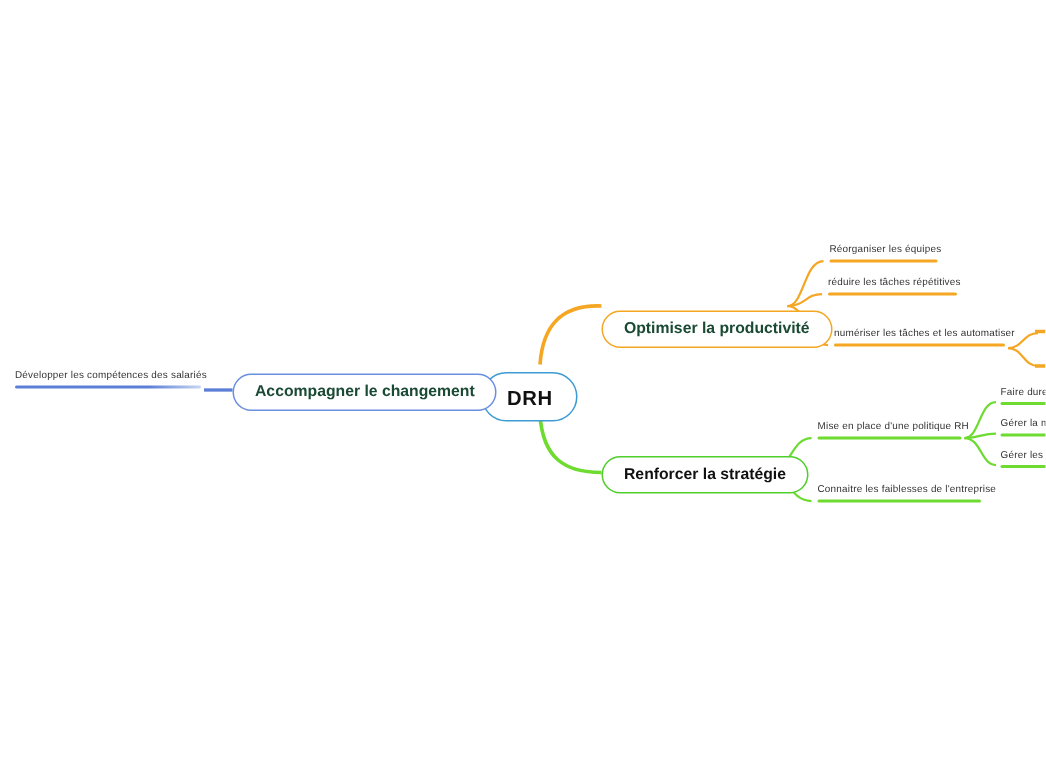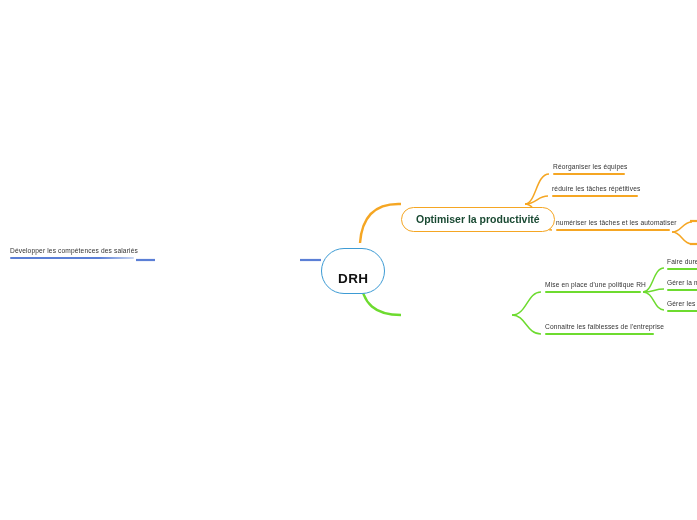--- a/index.html
+++ b/index.html
@@ -37,21 +37,21 @@
 
   
   .node-root {
     border: 1.6px solid #3d9bd4;
     border-radius: 40px;
     background: #ffffff;
     color: #111111;
     font-weight: bold;
     font-size: 13.5px;
     letter-spacing: 0.4px;
-    padding: 22px 16px 7px 16px;
+    padding: 9px 16px 7px 16px;
     text-align: left;
   }
 
   
   .node-branch {
     border-radius: 40px;
     background: #ffffff;
     font-weight: bold;
     font-size: 10.5px;
     padding: 5px 14px 6px 14px;
@@ -123,20 +123,23 @@
     <path d="M 672 232 C 682 232, 682 222, 692 222" fill="none" stroke="#f5a623" stroke-width="1.5"></path>
     <path d="M 672 232 C 682 232, 682 244, 692 244" fill="none" stroke="#f5a623" stroke-width="1.5"></path>
     <path d="M 690 221 L 697 221" fill="none" stroke="#f5a623" stroke-width="2.2"></path>
     <path d="M 690 244 L 697 244" fill="none" stroke="#f5a623" stroke-width="2.2"></path>
   </svg>
 
   <div class="node node-root" style="left:321px; top:248px;">
     <span>DRH</span>
   </div>
 
+  <div class="node node-branch branch-blue" style="left:155px; top:249px;">
+    <span>Accompagner le changement</span>
+  </div>
 
   <div class="node node-leaf leaf-blue" style="left:8px; top:247px; width:128px;">
     <span class="leaf-label">Développer les compétences des salariés</span>
     <span class="leaf-underline"></span>
   </div>
 
   <div class="node node-branch branch-orange" style="left:401px; top:207px;">
     <span>Optimiser la productivité</span>
   </div>
 
@@ -148,20 +151,23 @@
   <div class="node node-leaf leaf-orange" style="left:550px; top:185px; width:90px;">
     <span class="leaf-label">réduire les tâches répétitives</span>
     <span class="leaf-underline"></span>
   </div>
 
   <div class="node node-leaf leaf-orange" style="left:554px; top:219px; width:118px;">
     <span class="leaf-label">numériser les tâches et les automatiser</span>
     <span class="leaf-underline"></span>
   </div>
 
+  <div class="node node-branch branch-green" style="left:401px; top:304px;">
+    <span>Renforcer la stratégie</span>
+  </div>
 
   <div class="node node-leaf leaf-green" style="left:543px; top:281px; width:100px;">
     <span class="leaf-label">Mise en place d'une politique RH</span>
     <span class="leaf-underline"></span>
   </div>
 
   <div class="node node-leaf leaf-green" style="left:543px; top:323px; width:113px;">
     <span class="leaf-label">Connaitre les faiblesses de l'entreprise</span>
     <span class="leaf-underline"></span>
   </div>

